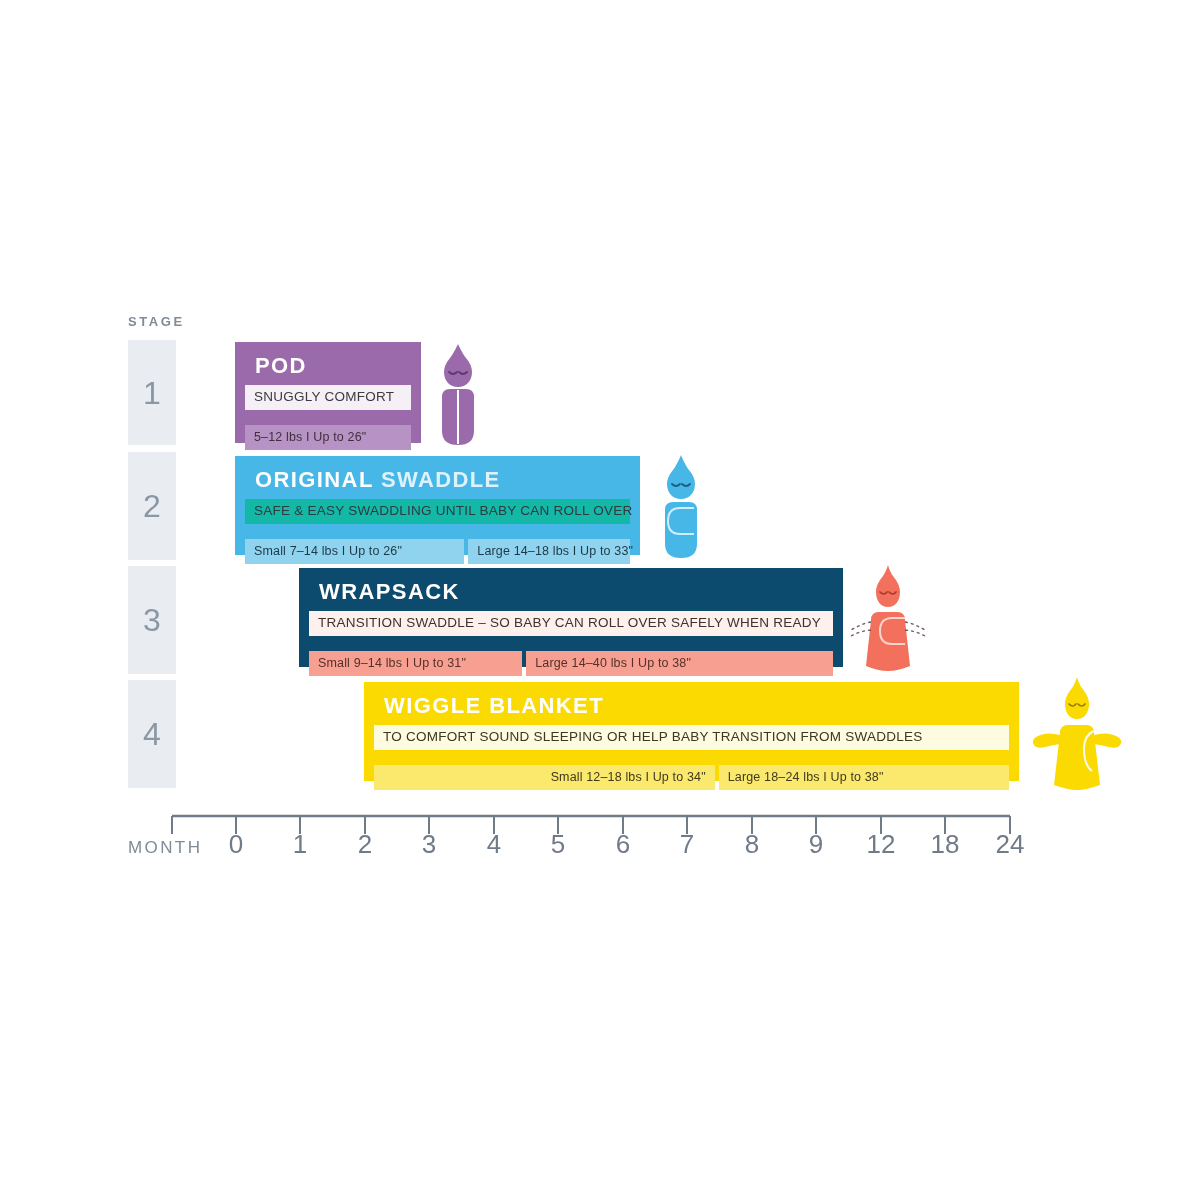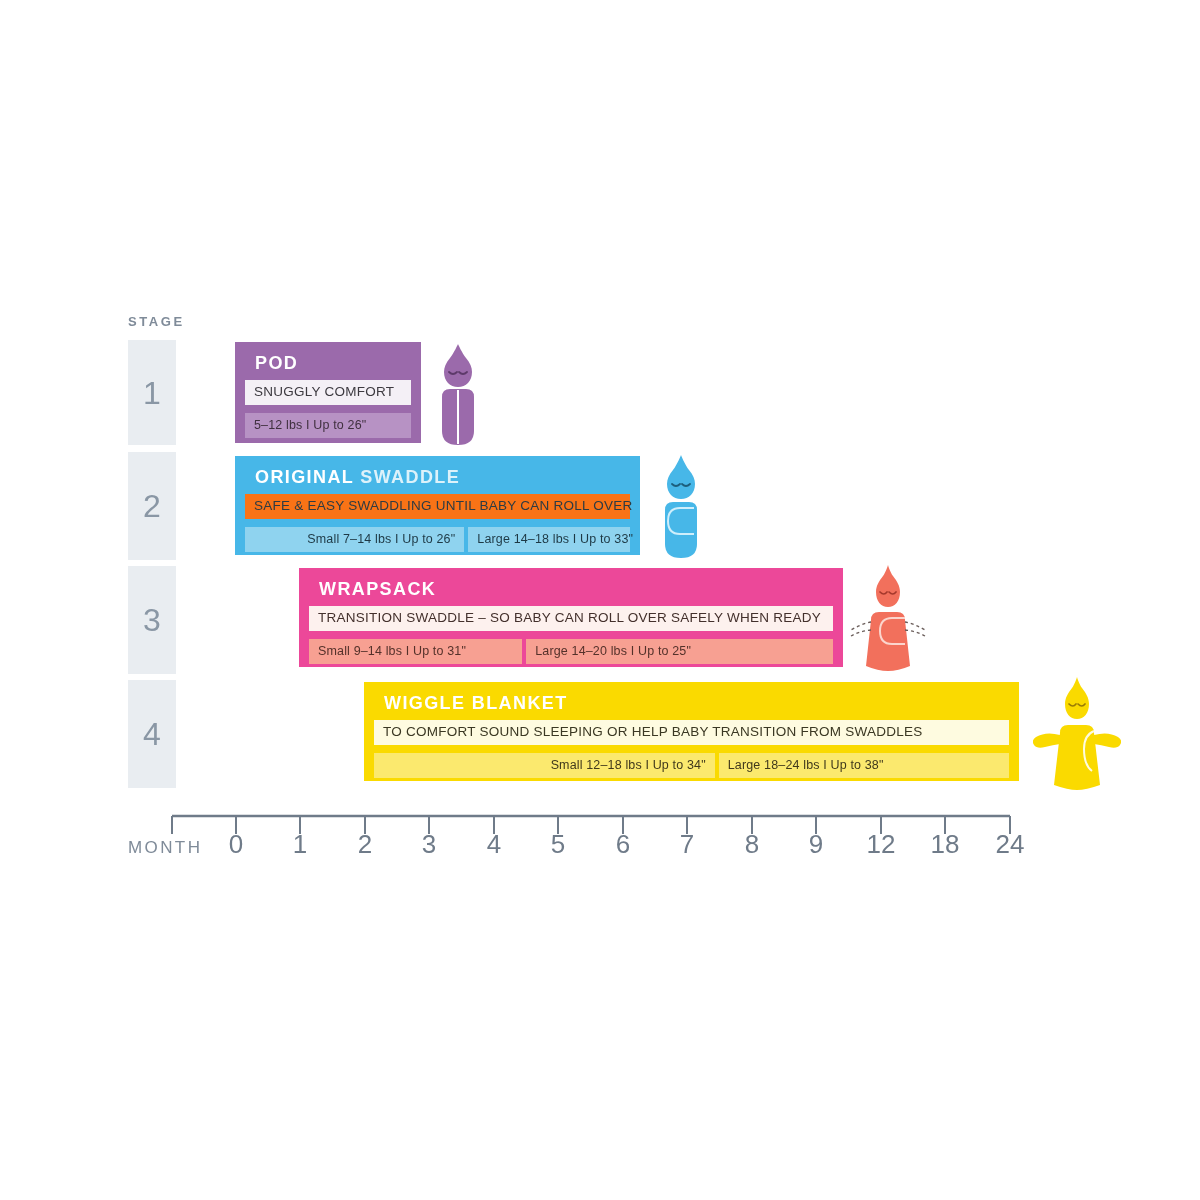--- a/index.html
+++ b/index.html
@@ -50,65 +50,65 @@
     line-height: 1;
   }
 
   
   .bar {
     position: absolute;
     box-sizing: border-box;
     padding: 8px 10px 10px 10px;
   }
   .bar .title {
-    font-size: 18px;
+    font-size: 22px;
     font-weight: 700;
     letter-spacing: 1.4px;
     color: #ffffff;
     line-height: 1.25;
     margin: 2px 0 5px 10px;
   }
   .bar .title .soft {
     font-weight: 700;
     opacity: 0.82;
     text-align: center;
   }
   .bar .desc {
     font-size: 13.5px;
     letter-spacing: 0.25px;
     padding: 4px 9px 5px 9px;
     line-height: 1.25;
     white-space: nowrap;
   }
   .bar .sizes {
     display: flex;
-    margin-top: 8px;
+    margin-top: 15px;
     gap: 4px;
     border-radius: 7px;
   }
   .bar .size-cell {
     font-size: 12.5px;
     padding: 5px 9px 6px 9px;
     letter-spacing: 0.15px;
     white-space: nowrap;
     box-sizing: border-box;
   }
 
   
   .bar-pod { background: #9b6aab; }
   .bar-pod .desc { background: #f4f0f6; color: #3d3a40; }
   .bar-pod .sizes .size-cell { background: #b792c4; color: #40303f; }
 
   
   .bar-swaddle { background: #47b7e8; }
-  .bar-swaddle .desc { background: #f97316; color: #2d3b43; }
+  .bar-swaddle .desc { background: #14b8a6; color: #2d3b43; }
   .bar-swaddle .sizes .size-cell { background: #8fd3ef; color: #1e3945; }
 
   
-  .bar-wrapsack { background: #ec4899; }
+  .bar-wrapsack { background: #0c4a6e; }
   .bar-wrapsack .desc { background: #fdf1ee; color: #43302c; }
   .bar-wrapsack .sizes .size-cell { background: #f7a092; color: #54312a; }
 
   
   .bar-wiggle { background: #fada00; }
   .bar-wiggle .desc { background: #fefbe0; color: #3b3823; }
   .bar-wiggle .sizes .size-cell { background: #fbe96e; color: #40391c; }
 
   
   .figure {
@@ -168,21 +168,21 @@
   </div>
 
   <div class="stage-box" style="top:452px; height:108px;">
     <span class="num">2</span>
   </div>
 
   <div class="bar bar-swaddle" style="left:235px; top:456px; width:405px; height:99px;">
     <div class="title"><span>ORIGINAL</span> <span class="soft">SWADDLE</span></div>
     <div class="desc">SAFE &amp; EASY SWADDLING UNTIL BABY CAN ROLL OVER</div>
     <div class="sizes">
-      <div class="size-cell" style="width:58%;text-align:right;">Small 7–14 lbs I Up to 26"</div>
+      <div class="size-cell" style="width:58%;">Small 7–14 lbs I Up to 26"</div>
       <div class="size-cell" style="width:42%;">Large 14–18 lbs I Up to 33"</div>
     </div>
   </div>
 
   <div class="figure" style="left:650px; top:452px;">
     <svg width="62" height="112" viewBox="0 0 62 112" xmlns="http://www.w3.org/2000/svg">
       <path d="M31 3 C31 3 27 13 23 18 C19 23 17 27 17 32 C17 41 23 47 31 47 C39 47 45 41 45 32 C45 27 43 23 39 18 C35 13 31 3 31 3 Z" fill="#47b7e8"></path>
       <path d="M22 32 q4 4 8 0" fill="none" stroke="#1d5e7c" stroke-width="1.8" stroke-linecap="round"></path>
       <path d="M32 32 q4 4 8 0" fill="none" stroke="#1d5e7c" stroke-width="1.8" stroke-linecap="round"></path>
       <path d="M15 58 q0 -8 8 -8 h16 q8 0 8 8 v34 q0 14 -16 14 q-16 0 -16 -14 Z" fill="#47b7e8"></path>
@@ -192,21 +192,21 @@
 
   <div class="stage-box" style="top:566px; height:108px;">
     <span class="num">3</span>
   </div>
 
   <div class="bar bar-wrapsack" style="left:299px; top:568px; width:544px; height:99px;">
     <div class="title"><span>WRAPSACK</span></div>
     <div class="desc">TRANSITION SWADDLE – SO BABY CAN ROLL OVER SAFELY WHEN READY</div>
     <div class="sizes">
       <div class="size-cell" style="width:41%;">Small 9–14 lbs I Up to 31"</div>
-      <div class="size-cell" style="width:59%;">Large 14–20 lbs I Up to 25"</div>
+      <div class="size-cell" style="width:59%;">Large 14–40 lbs I Up to 38"</div>
     </div>
   </div>
 
   <div class="figure" style="left:845px; top:560px;">
     <svg width="86" height="118" viewBox="0 0 86 118" xmlns="http://www.w3.org/2000/svg">
       <path d="M43 5 C43 5 41 12 38 16 C34 21 31 26 31 32 C31 41 36 47 43 47 C50 47 55 41 55 32 C55 26 52 21 48 16 C45 12 43 5 43 5 Z" fill="#f2705c"></path>
       <path d="M35 32 q4 4 7 0" fill="none" stroke="#a5392c" stroke-width="1.7" stroke-linecap="round"></path>
       <path d="M44 32 q4 4 7 0" fill="none" stroke="#a5392c" stroke-width="1.7" stroke-linecap="round"></path>
       <path d="M26 60 q0 -8 8 -8 h18 q8 0 8 8 l5 46 q-12 5 -22 5 q-10 0 -22 -5 Z" fill="#f2705c"></path>
       <path d="M60 58 h-13 q-12 0 -12 13 q0 13 12 13 h13" fill="none" stroke="#fbd5cd" stroke-width="2"></path>

